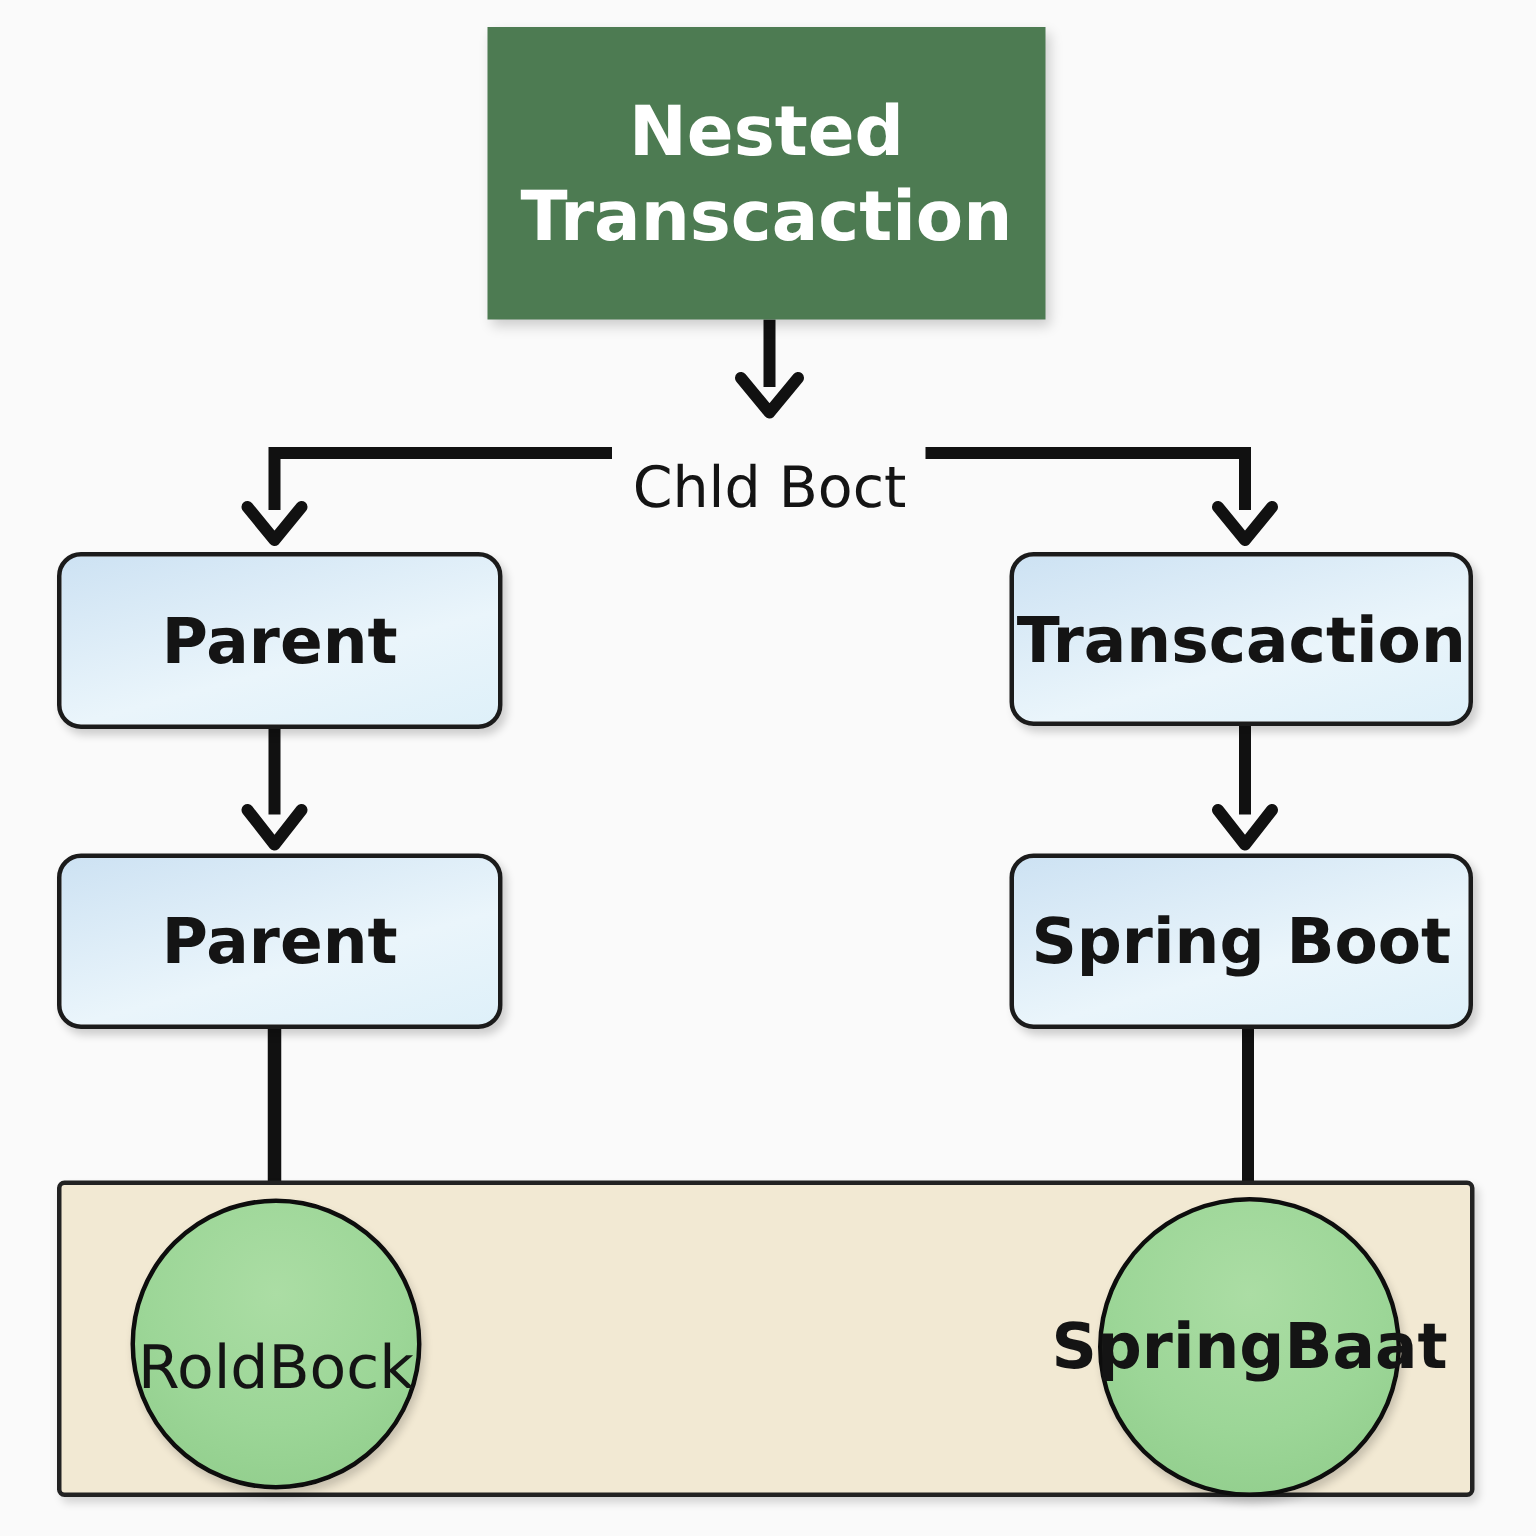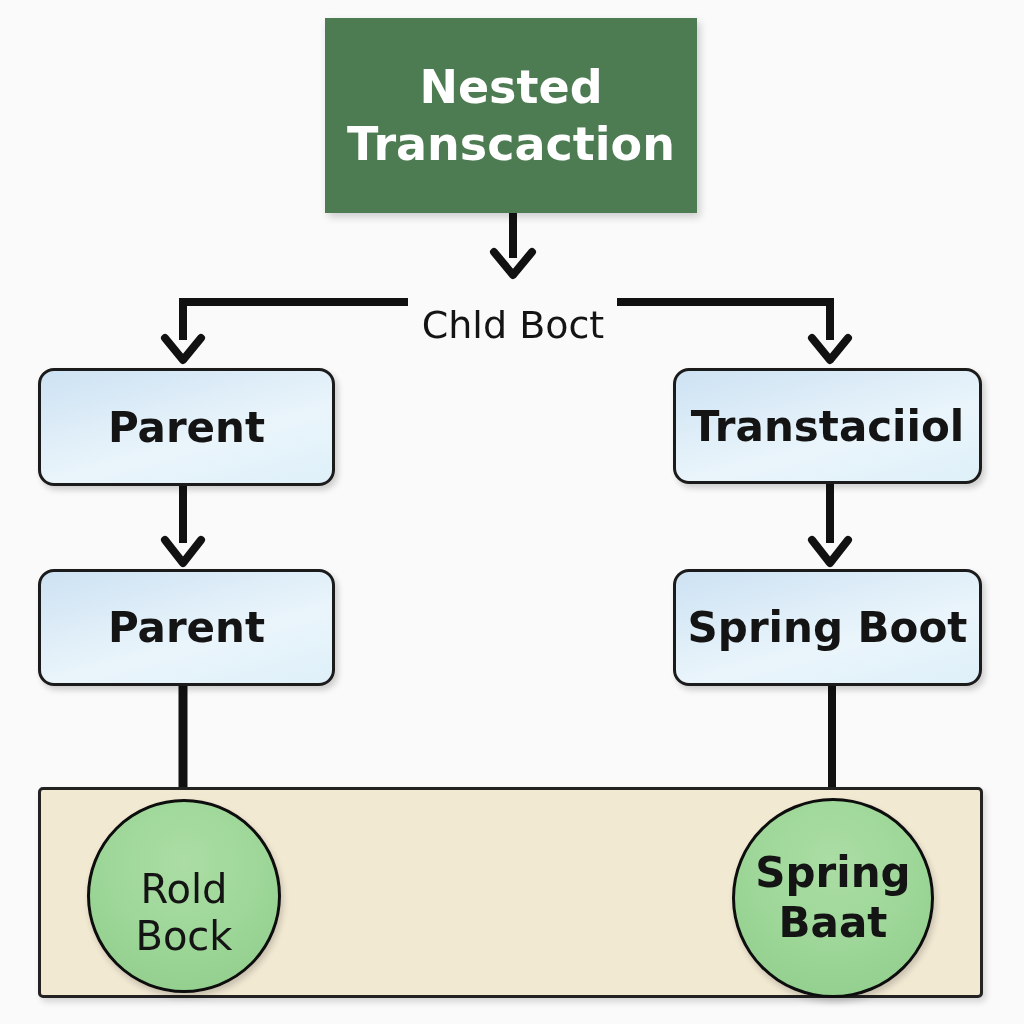--- a/index.html
+++ b/index.html
@@ -58,21 +58,21 @@
   .container-box{
     left:38px;top:787px;width:945px;height:211px;
     background:var(--container-fill);
     border:3px solid #222222;
     border-radius:5px;
     box-shadow:3px 4px 6px rgba(0,0,0,0.15);
   }
   .circle{
     border-radius:50%;
     border:3px solid #0d0d0d;
-    flex-direction:column;
+    flex-direction:row;
     background:radial-gradient(circle at 50% 32%,#abdda4 0%,var(--circle-fill) 55%,#8ecb89 100%);
     box-shadow:2px 4px 6px rgba(0,0,0,0.18);
   }
   .circle-left{
     left:87px;top:799px;width:194px;height:194px;
     font-size:40px;font-weight:normal;line-height:1.18;
     padding-top:34px;box-sizing:border-box;
   }
   .circle-right{
     left:732px;top:798px;width:202px;height:200px;
@@ -144,21 +144,21 @@
 
   <div class="node blue-box box-l1">
     <span>Parent</span>
   </div>
 
   <div class="node blue-box box-l2">
     <span>Parent</span>
   </div>
 
   <div class="node blue-box box-r1">
-    <span>Transtaciiol</span>
+    <span>Transcaction</span>
   </div>
 
   <div class="node blue-box box-r2">
     <span>Spring Boot</span>
   </div>
 
   <div class="node container-box"></div>
 
   <div class="node circle circle-left">
     <span>Rold</span>

